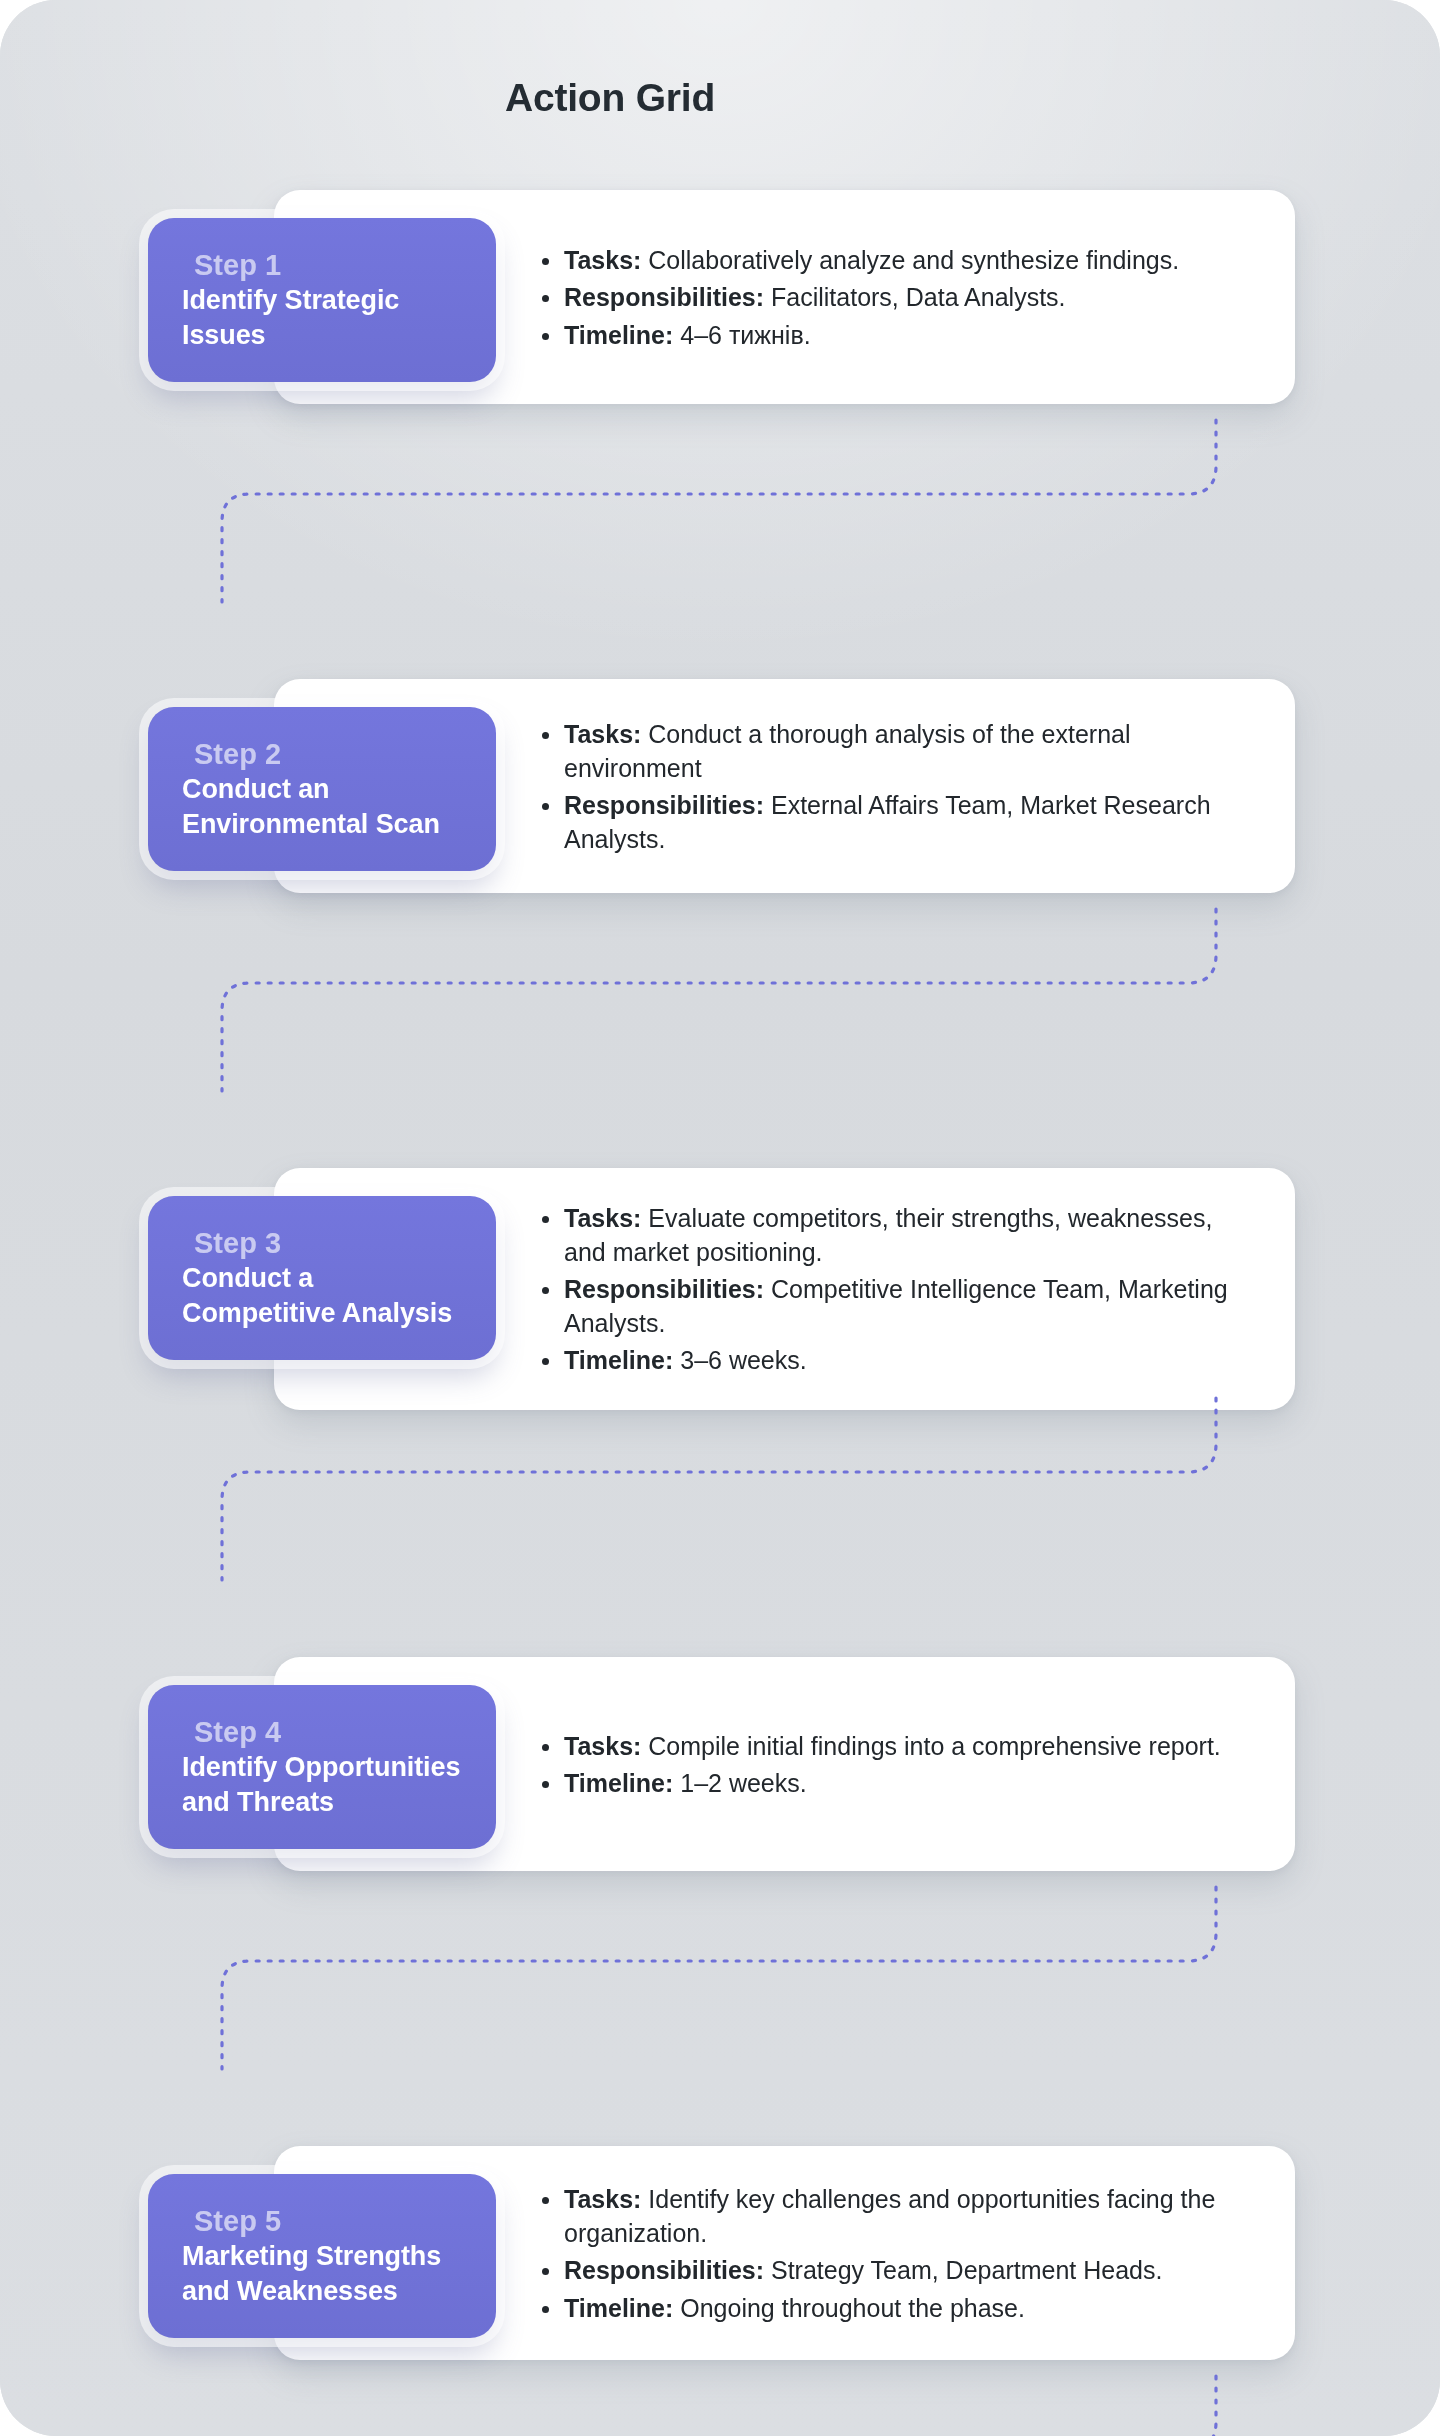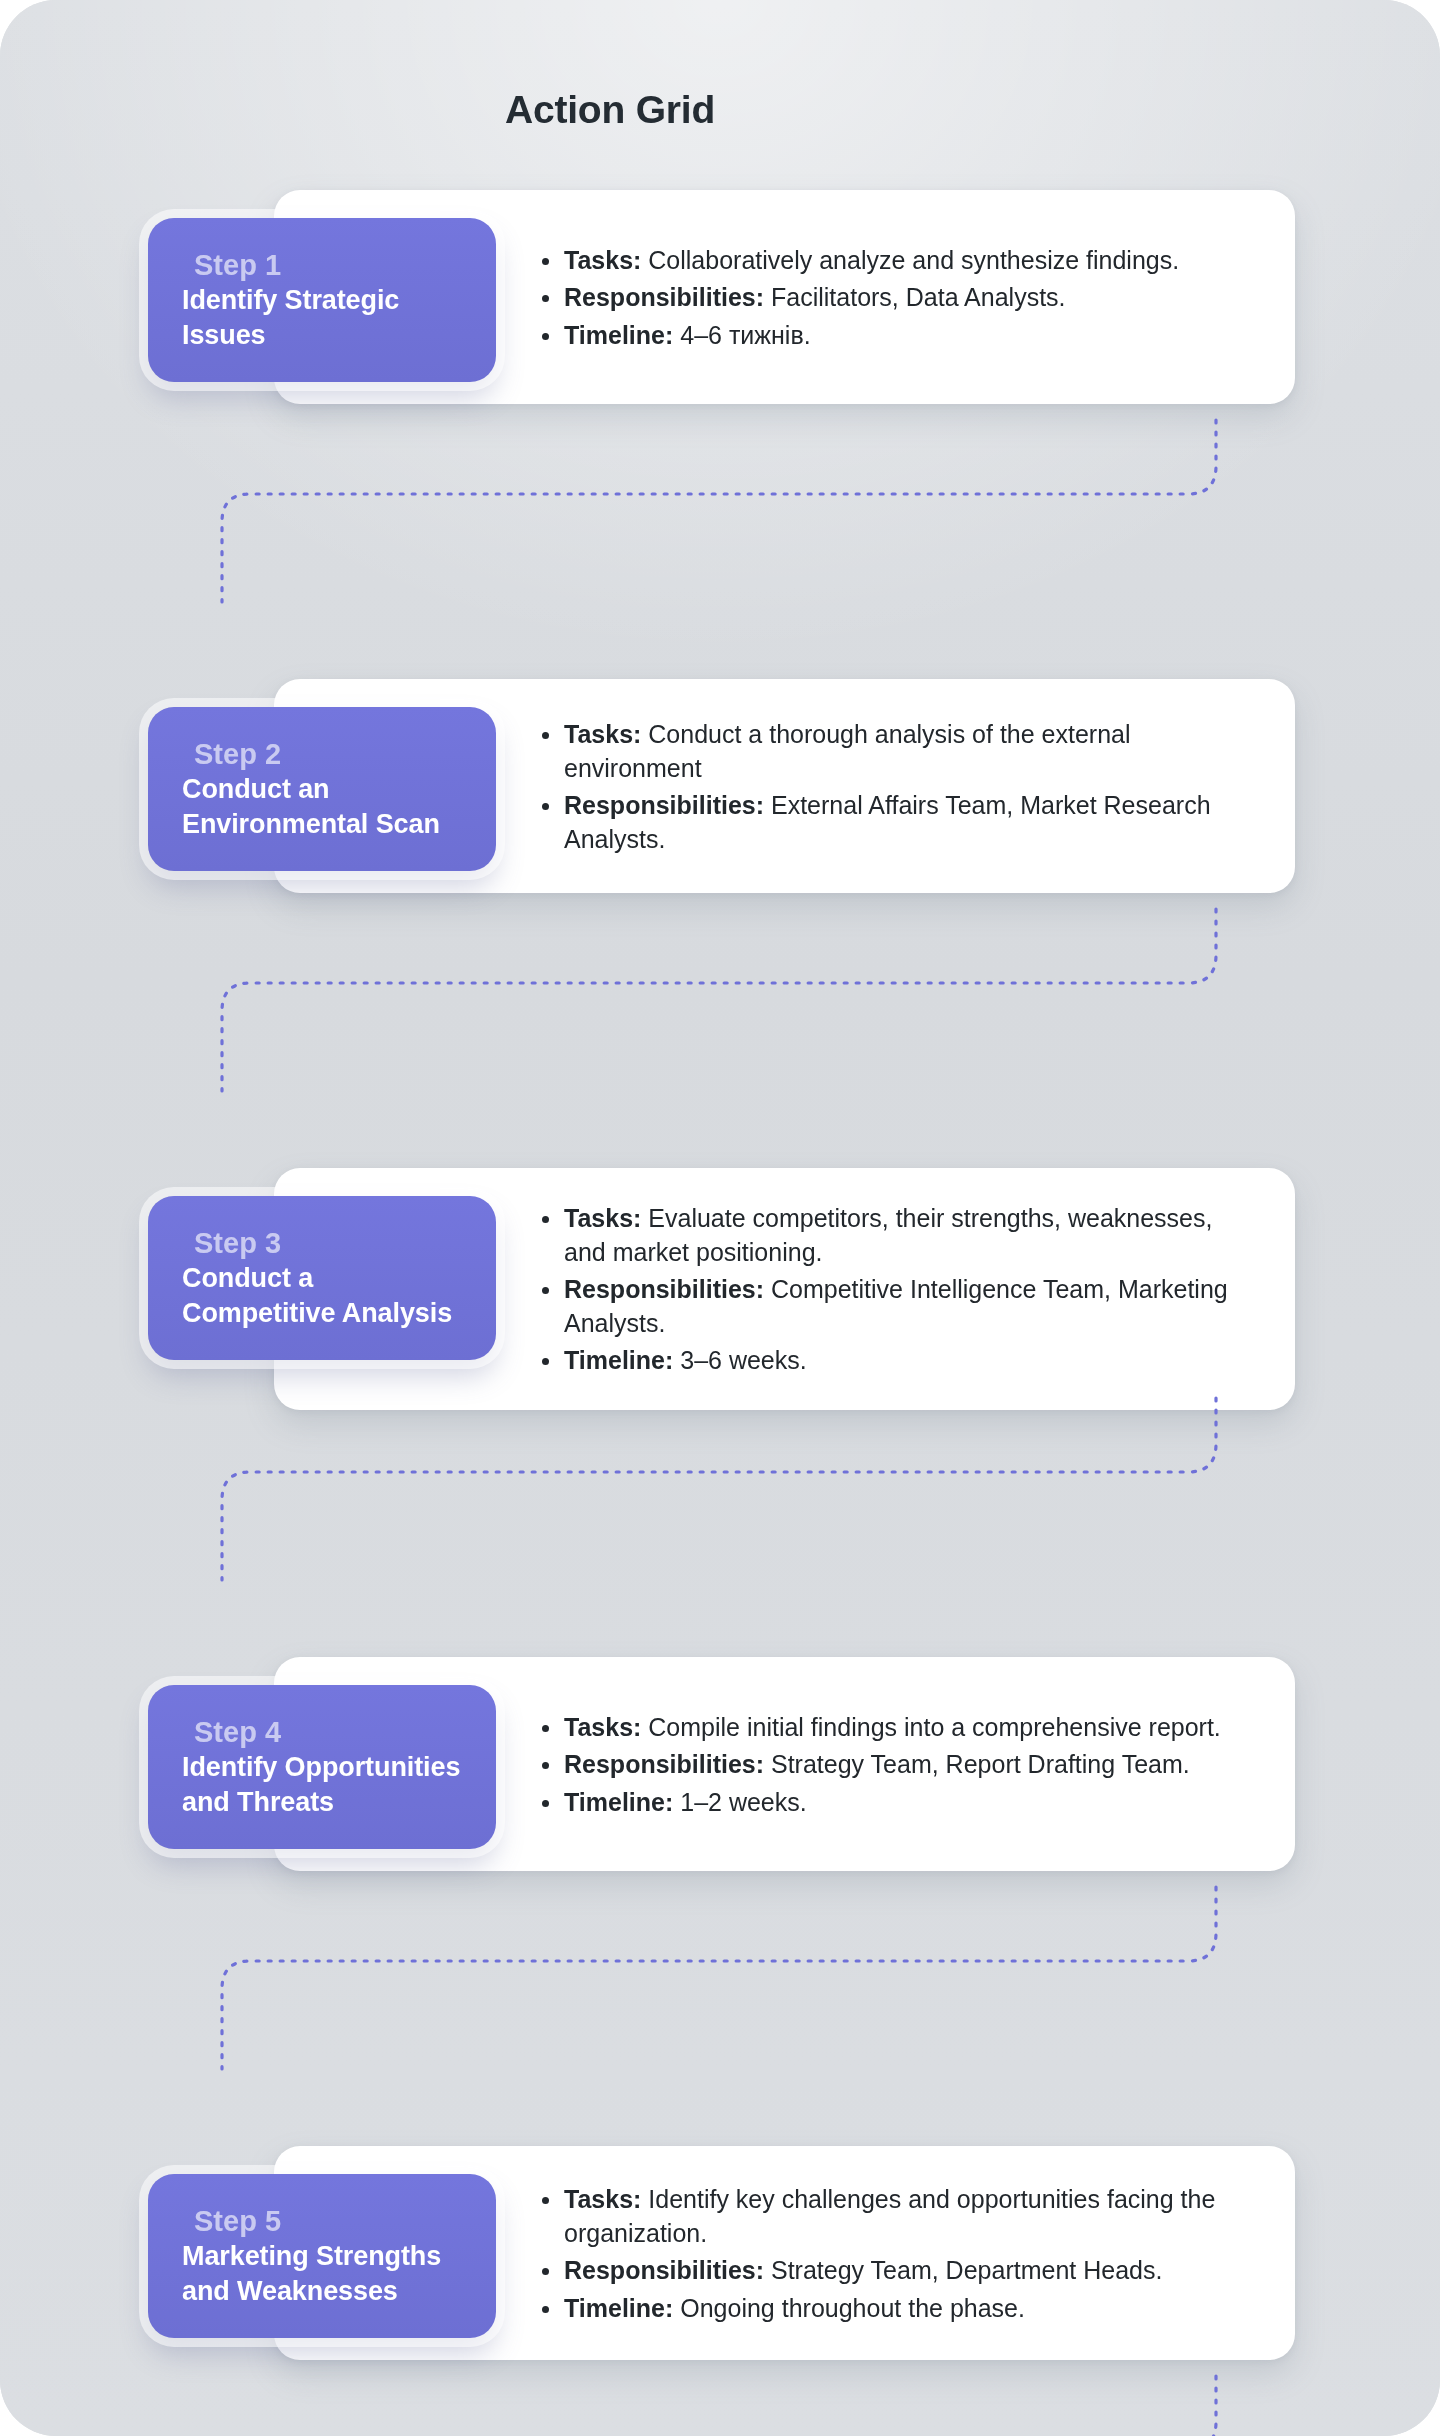--- a/index.html
+++ b/index.html
@@ -21,21 +21,21 @@
     position: absolute;
     inset: 0;
     background:
       radial-gradient(120% 60% at 50% 0%, rgba(255,255,255,0.55) 0%, rgba(255,255,255,0) 45%),
       linear-gradient(180deg, #dcdfe3 0%, #d7dade 40%, #dbdee2 100%);
     pointer-events: none;
   }
 
   #page-title {
     position: absolute;
-    top: 88px;
+    top: 76px;
     left: 0;
     width: 1220px;
     text-align: center;
     font-size: 39px;
     font-weight: 700;
     letter-spacing: -0.2px;
     color: #242c33;
   }
 
   .steps {
@@ -196,21 +196,20 @@
           <div class="badge-title">Conduct a Competitive Analysis</div>
         </div>
       </div>
       <div class="step">
         <svg class="connector" viewBox="0 0 1440 489" preserveAspectRatio="none">
           <path d="M 1216 238 L 1216 284 Q 1216 312 1188 312 L 250 312 Q 222 312 222 340 L 222 420"></path>
         </svg>
         <div class="card">
           <ul class="bullets">
             <li><span class="lab">Tasks:</span><span> Compile initial findings into a comprehensive report.</span></li>
-            <li><span class="lab">Responsibilities:</span><span> Strategy Team, Report Drafting Team.</span></li>
             <li><span class="lab">Timeline:</span><span> 1–2 weeks.</span></li>
           </ul>
         </div>
         <div class="badge">
           <div class="badge-step">Step 4</div>
           <div class="badge-title">Identify Opportunities and Threats</div>
         </div>
       </div>
       <div class="step">
         <svg class="connector" viewBox="0 0 1440 489" preserveAspectRatio="none">

